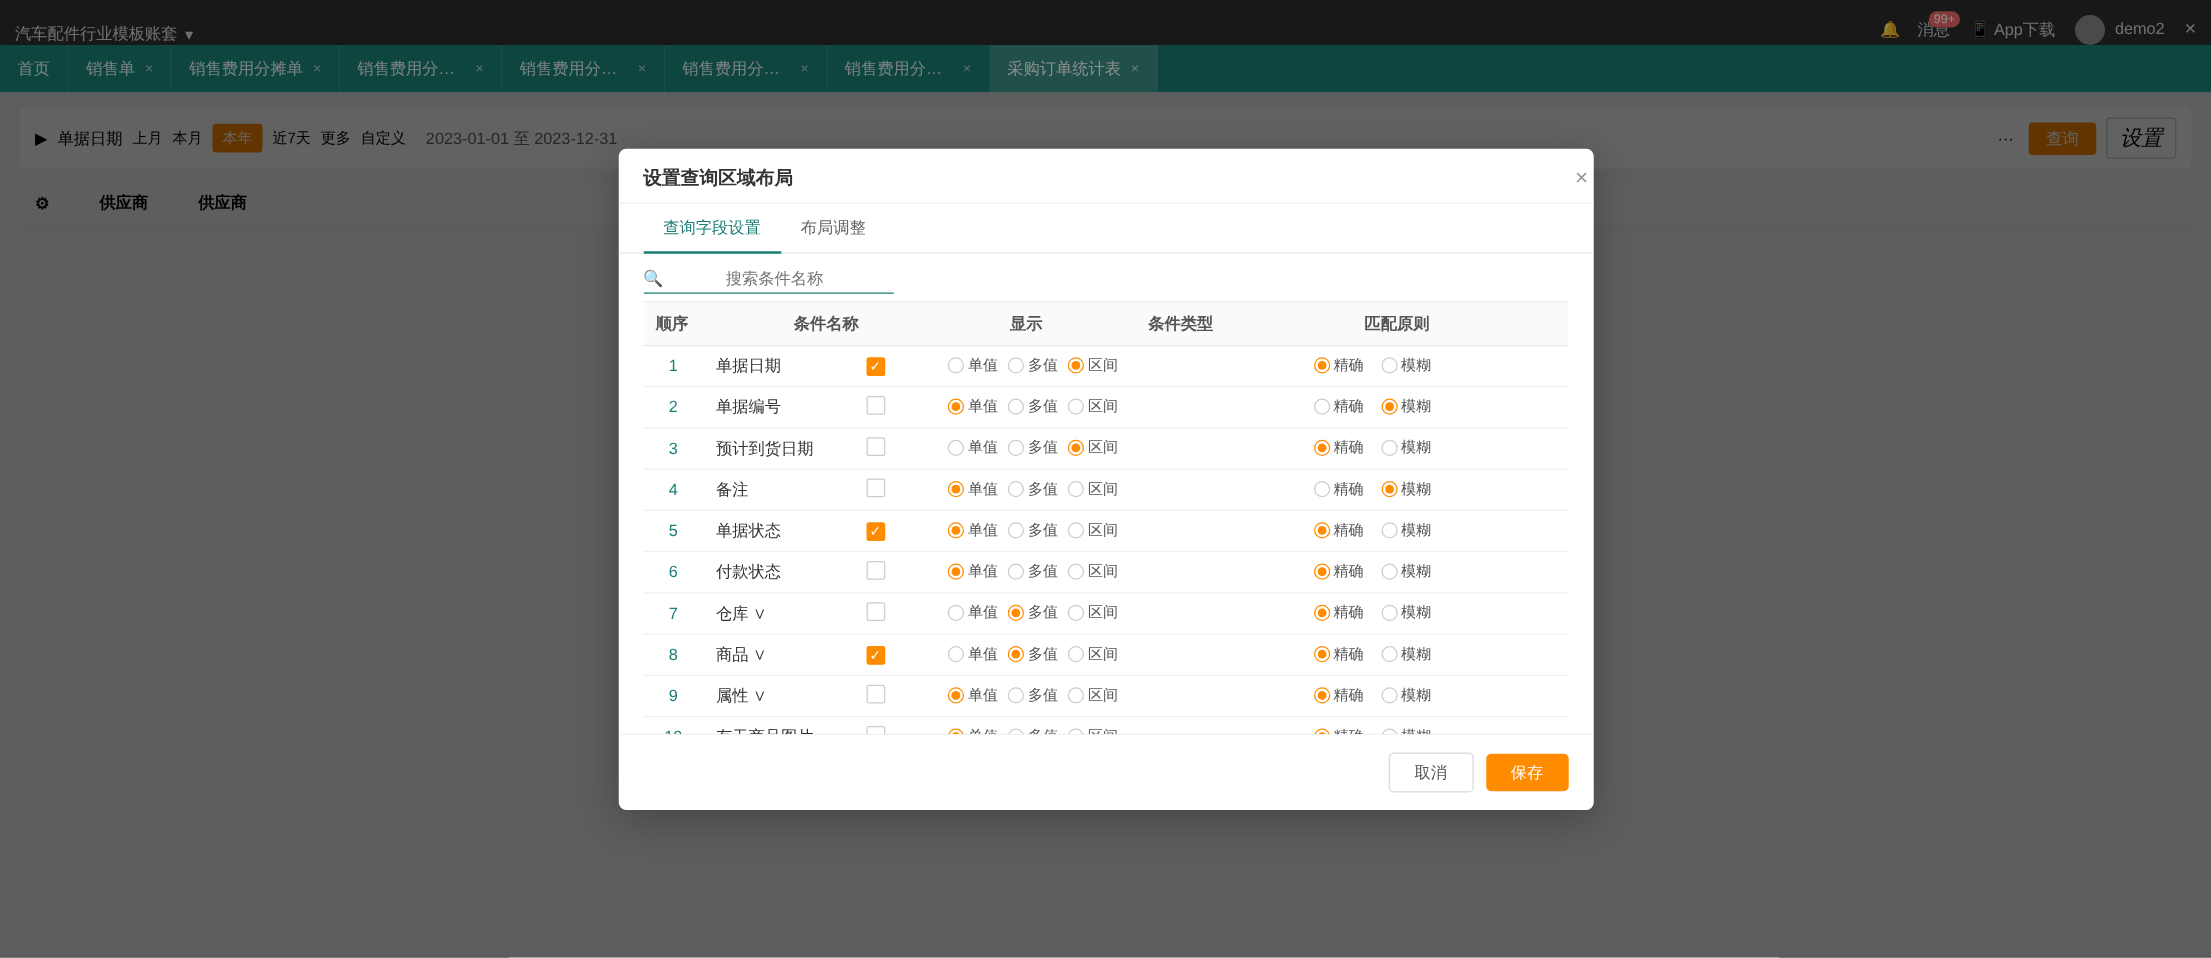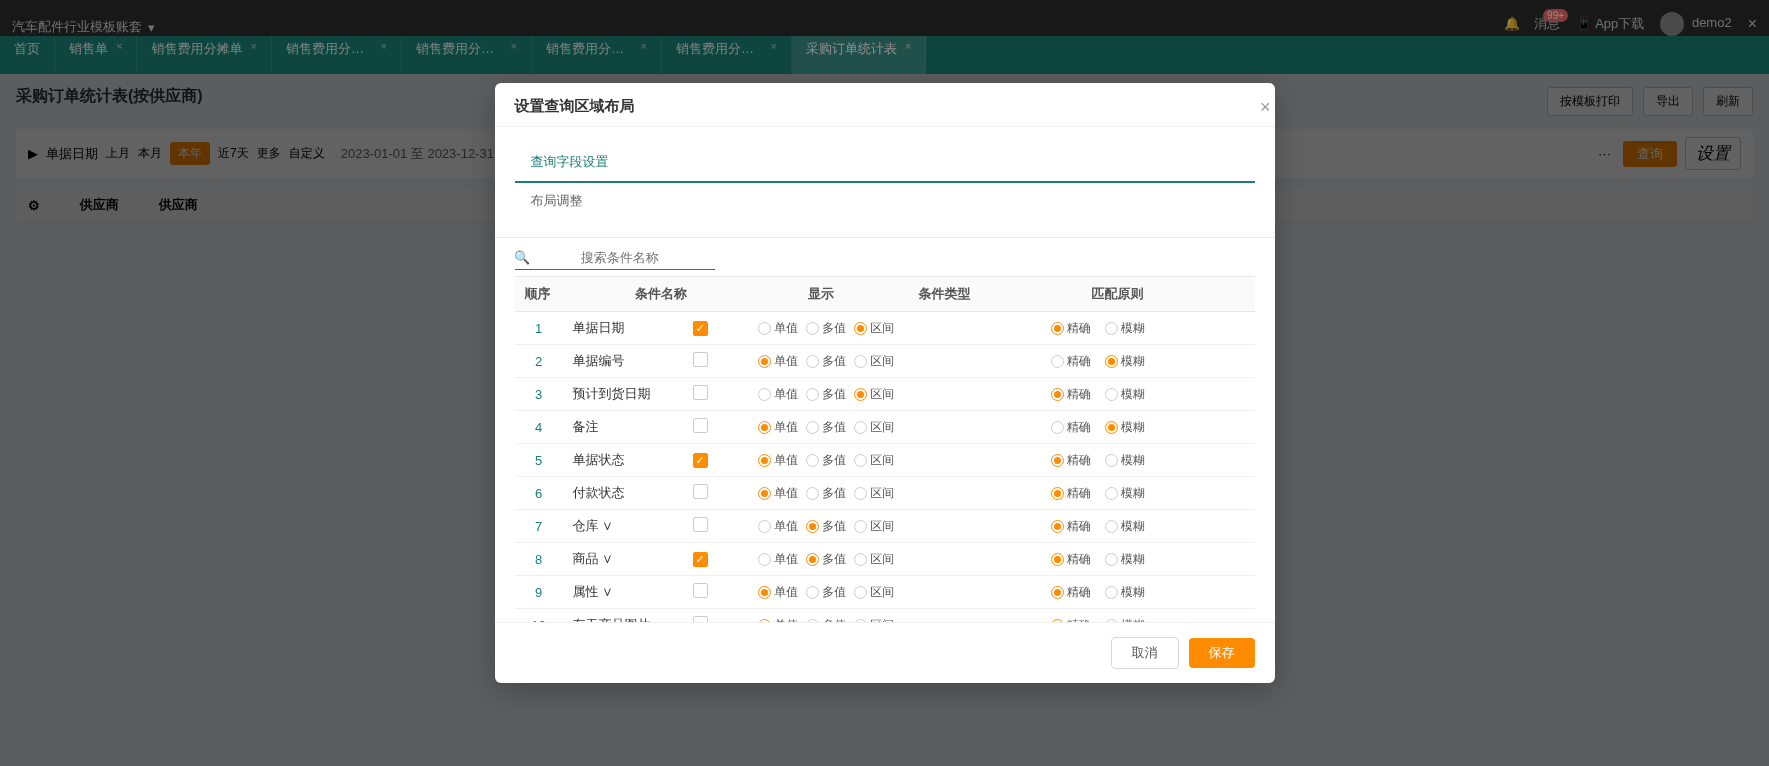--- a/index.html
+++ b/index.html
@@ -24,23 +24,24 @@
 
     
     .tab-bar {
       background: #1a7f74;
       display: flex;
       align-items: center;
       height: 38px;
       padding: 0 0;
     }
     .tab-item {
-      padding: 4px 14px;
+      padding: 16px 14px;
       height: 38px;
       display: flex;
+      align-items: center;
       color: rgba(255,255,255,0.85);
       cursor: pointer;
       font-size: 13px;
       gap: 6px;
       border-right: 1px solid rgba(255,255,255,0.1);
     }
     .tab-item.active { background: rgba(255,255,255,0.15); color: #fff; }
     .tab-close { font-size: 11px; opacity: 0.7; margin-left: 2px; }
 
     
@@ -117,24 +118,23 @@
       color: #333;
     }
     .modal-close {
       cursor: pointer;
       font-size: 18px;
       color: #999;
       line-height: 1;
     }
     .modal-tabs {
       display: flex;
-      padding: 16px 20px;
+      padding: 0 20px;
       border-bottom: 1px solid #e8e8e8;
       gap: 0;
-      flex-direction: column;
     }
     .modal-tab {
       padding: 10px 16px;
       cursor: pointer;
       font-size: 13px;
       color: #666;
       border-bottom: 2px solid transparent;
       margin-bottom: -1px;
     }
     .modal-tab.active {
@@ -320,28 +320,20 @@
     <span style="overflow:hidden;text-overflow:ellipsis;">销售费用分摊单</span>
     <span class="tab-close">×</span>
   </div>
   <div class="tab-item active">
     <span>采购订单统计表</span>
     <span class="tab-close">×</span>
   </div>
 </div>
 
 <div class="page-content">
-  <div style="display:flex;justify-content:space-between;align-items:center;margin-bottom:12px;">
-    <h2 class="page-title">采购订单统计表(按供应商)</h2>
-    <div style="display:flex;gap:10px;">
-      <button style="padding:5px 12px;border:1px solid #ccc;background:white;border-radius:3px;cursor:pointer;font-size:12px;">按模板打印</button>
-      <button style="padding:5px 12px;border:1px solid #ccc;background:white;border-radius:3px;cursor:pointer;font-size:12px;">导出</button>
-      <button style="padding:5px 12px;border:1px solid #ccc;background:white;border-radius:3px;cursor:pointer;font-size:12px;">刷新</button>
-    </div>
-  </div>
   <div class="filter-bar">
     <span>▶</span>
     <span>单据日期</span>
     <button style="border:none;background:none;cursor:pointer;font-size:12px;">上月</button>
     <button style="border:none;background:none;cursor:pointer;font-size:12px;">本月</button>
     <button class="date-btn">本年</button>
     <button style="border:none;background:none;cursor:pointer;font-size:12px;">近7天</button>
     <button style="border:none;background:none;cursor:pointer;font-size:12px;">更多</button>
     <button style="border:none;background:none;cursor:pointer;font-size:12px;">自定义</button>
     <span style="color:#666;margin-left:8px;">2023-01-01 至 2023-12-31</span>

